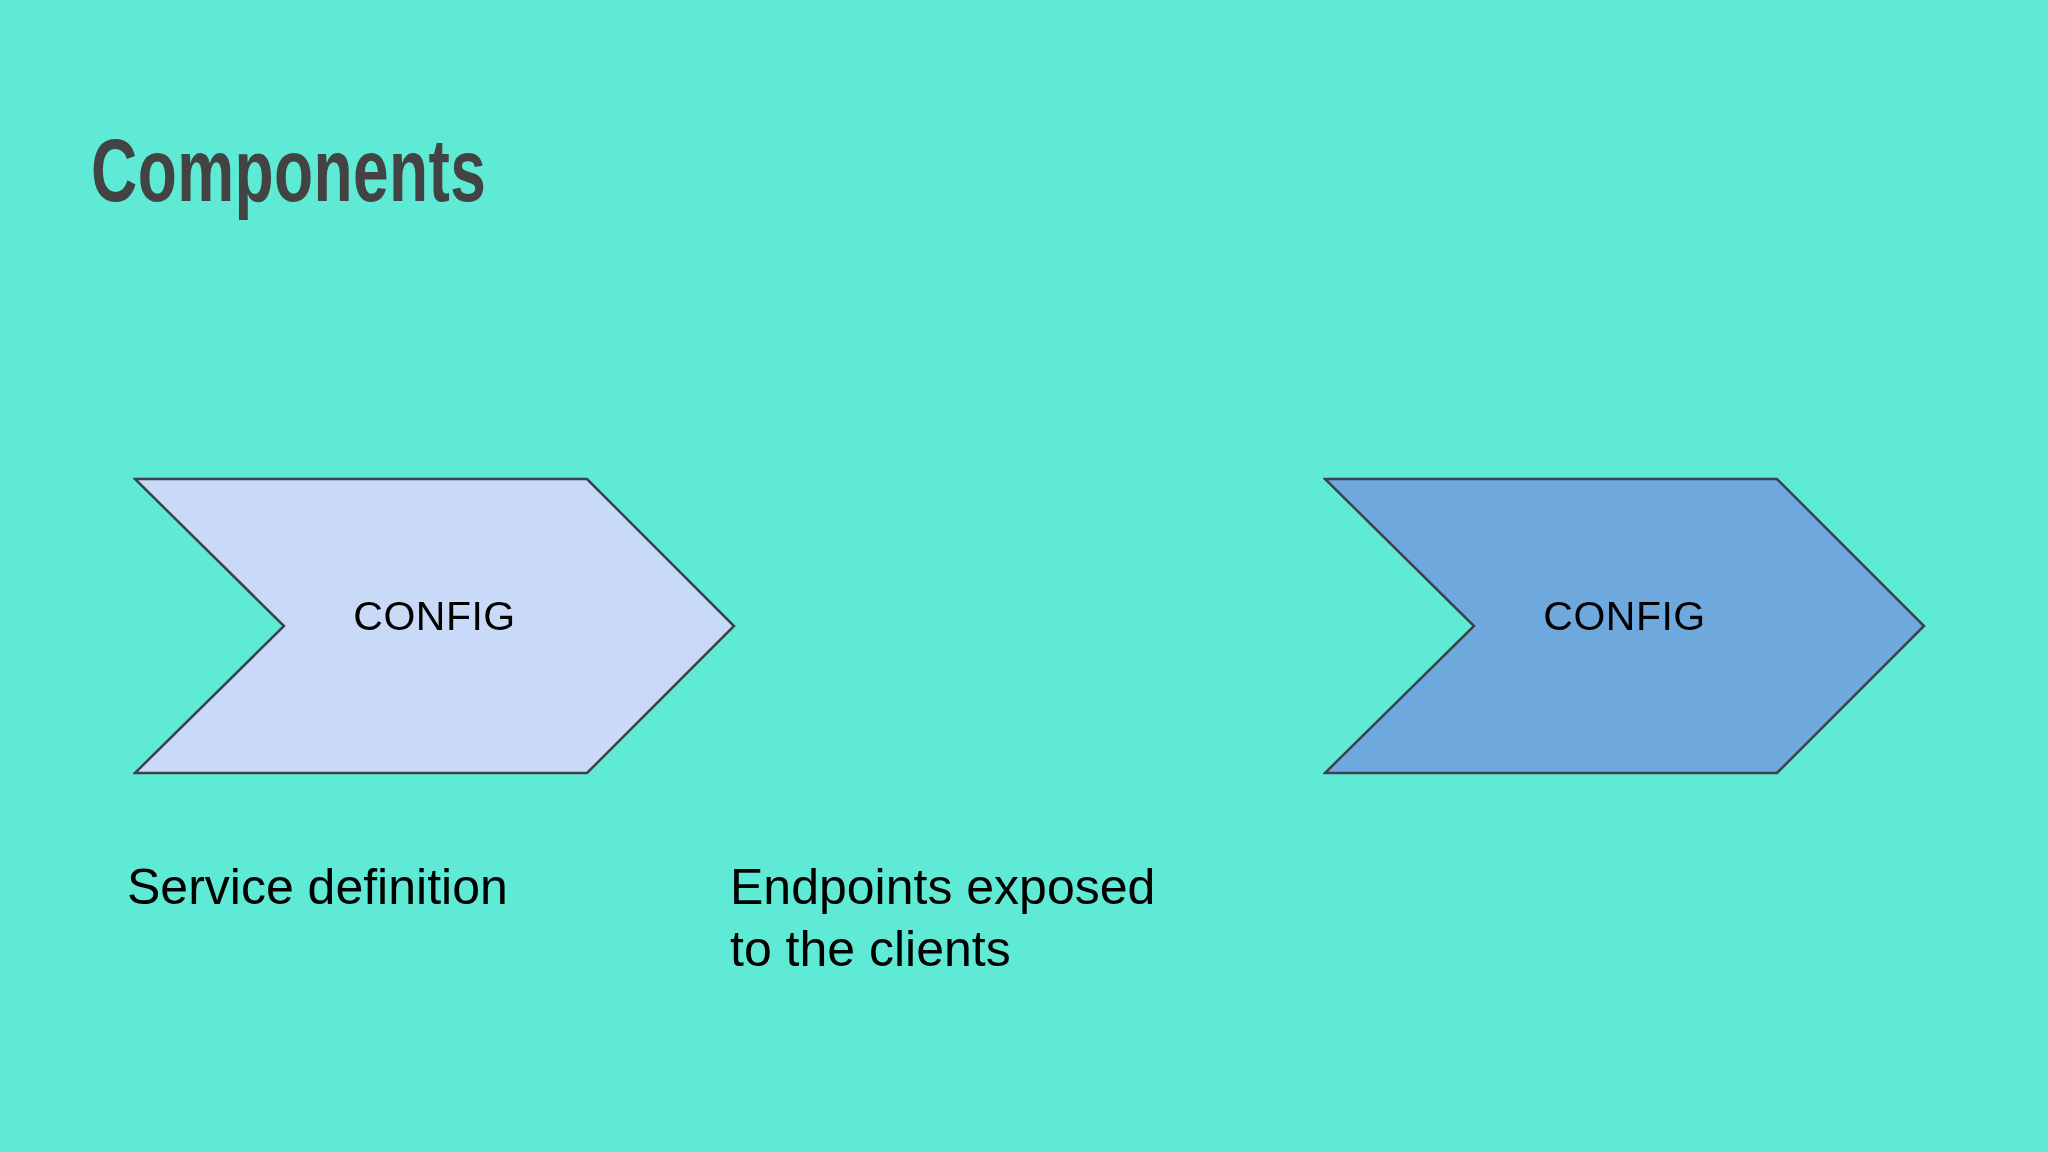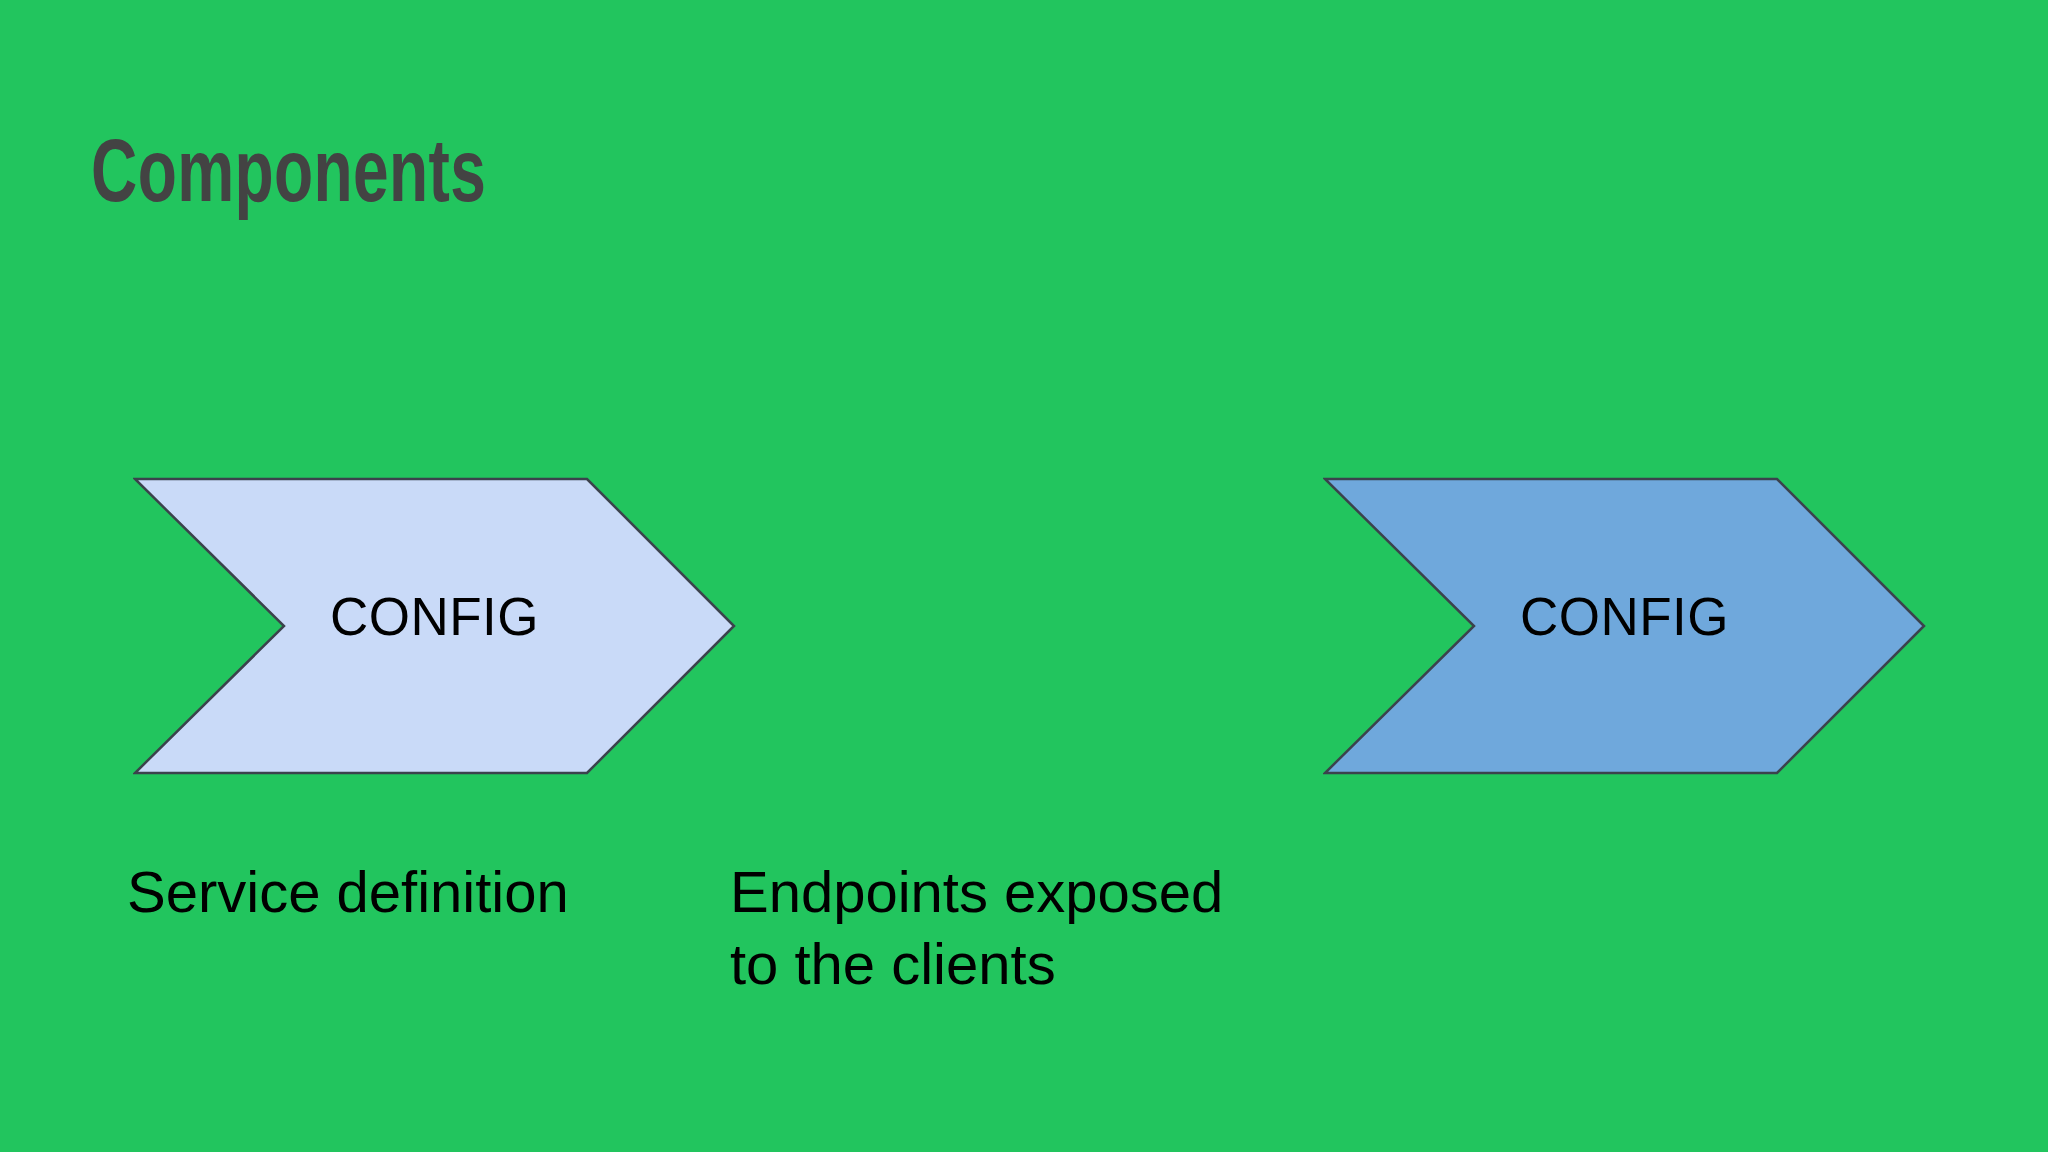--- a/index.html
+++ b/index.html
@@ -3,21 +3,21 @@
 <meta charset="utf-8">
 <style>
   * { margin: 0; padding: 0; box-sizing: border-box; }
   html, body { width: 2048px; height: 1152px; overflow: hidden; }
   body { font-family: "Liberation Sans", sans-serif; }
 
   .slide {
     position: relative;
     width: 2048px;
     height: 1152px;
-    background: #22c55e;
+    background: #5eead4;
   }
 
   .slide-title {
     position: absolute;
     left: 91px;
     top: 126px;
     font-size: 89px;
     font-weight: bold;
     line-height: 1;
     color: #434343;
@@ -46,30 +46,30 @@
   }
 
   .chevron-label {
     position: absolute;
     left: 0; top: 0;
     width: 603px;
     height: 278px;
     display: flex;
     align-items: center;
     justify-content: center;
-    font-size: 53px;
+    font-size: 41px;
     color: #000000;
     letter-spacing: 0.5px;
   }
 
   .caption {
     position: absolute;
     top: 856px;
     width: 520px;
-    font-size: 58px;
+    font-size: 50px;
     line-height: 1.24;
     color: #000000;
     white-space: pre-line;
   }
   .caption.c1 { left: 127px; }
   .caption.c2 { left: 730px; }
   .caption.c3 { left: 1318px; }
 </style>
 </head>
 <body>

